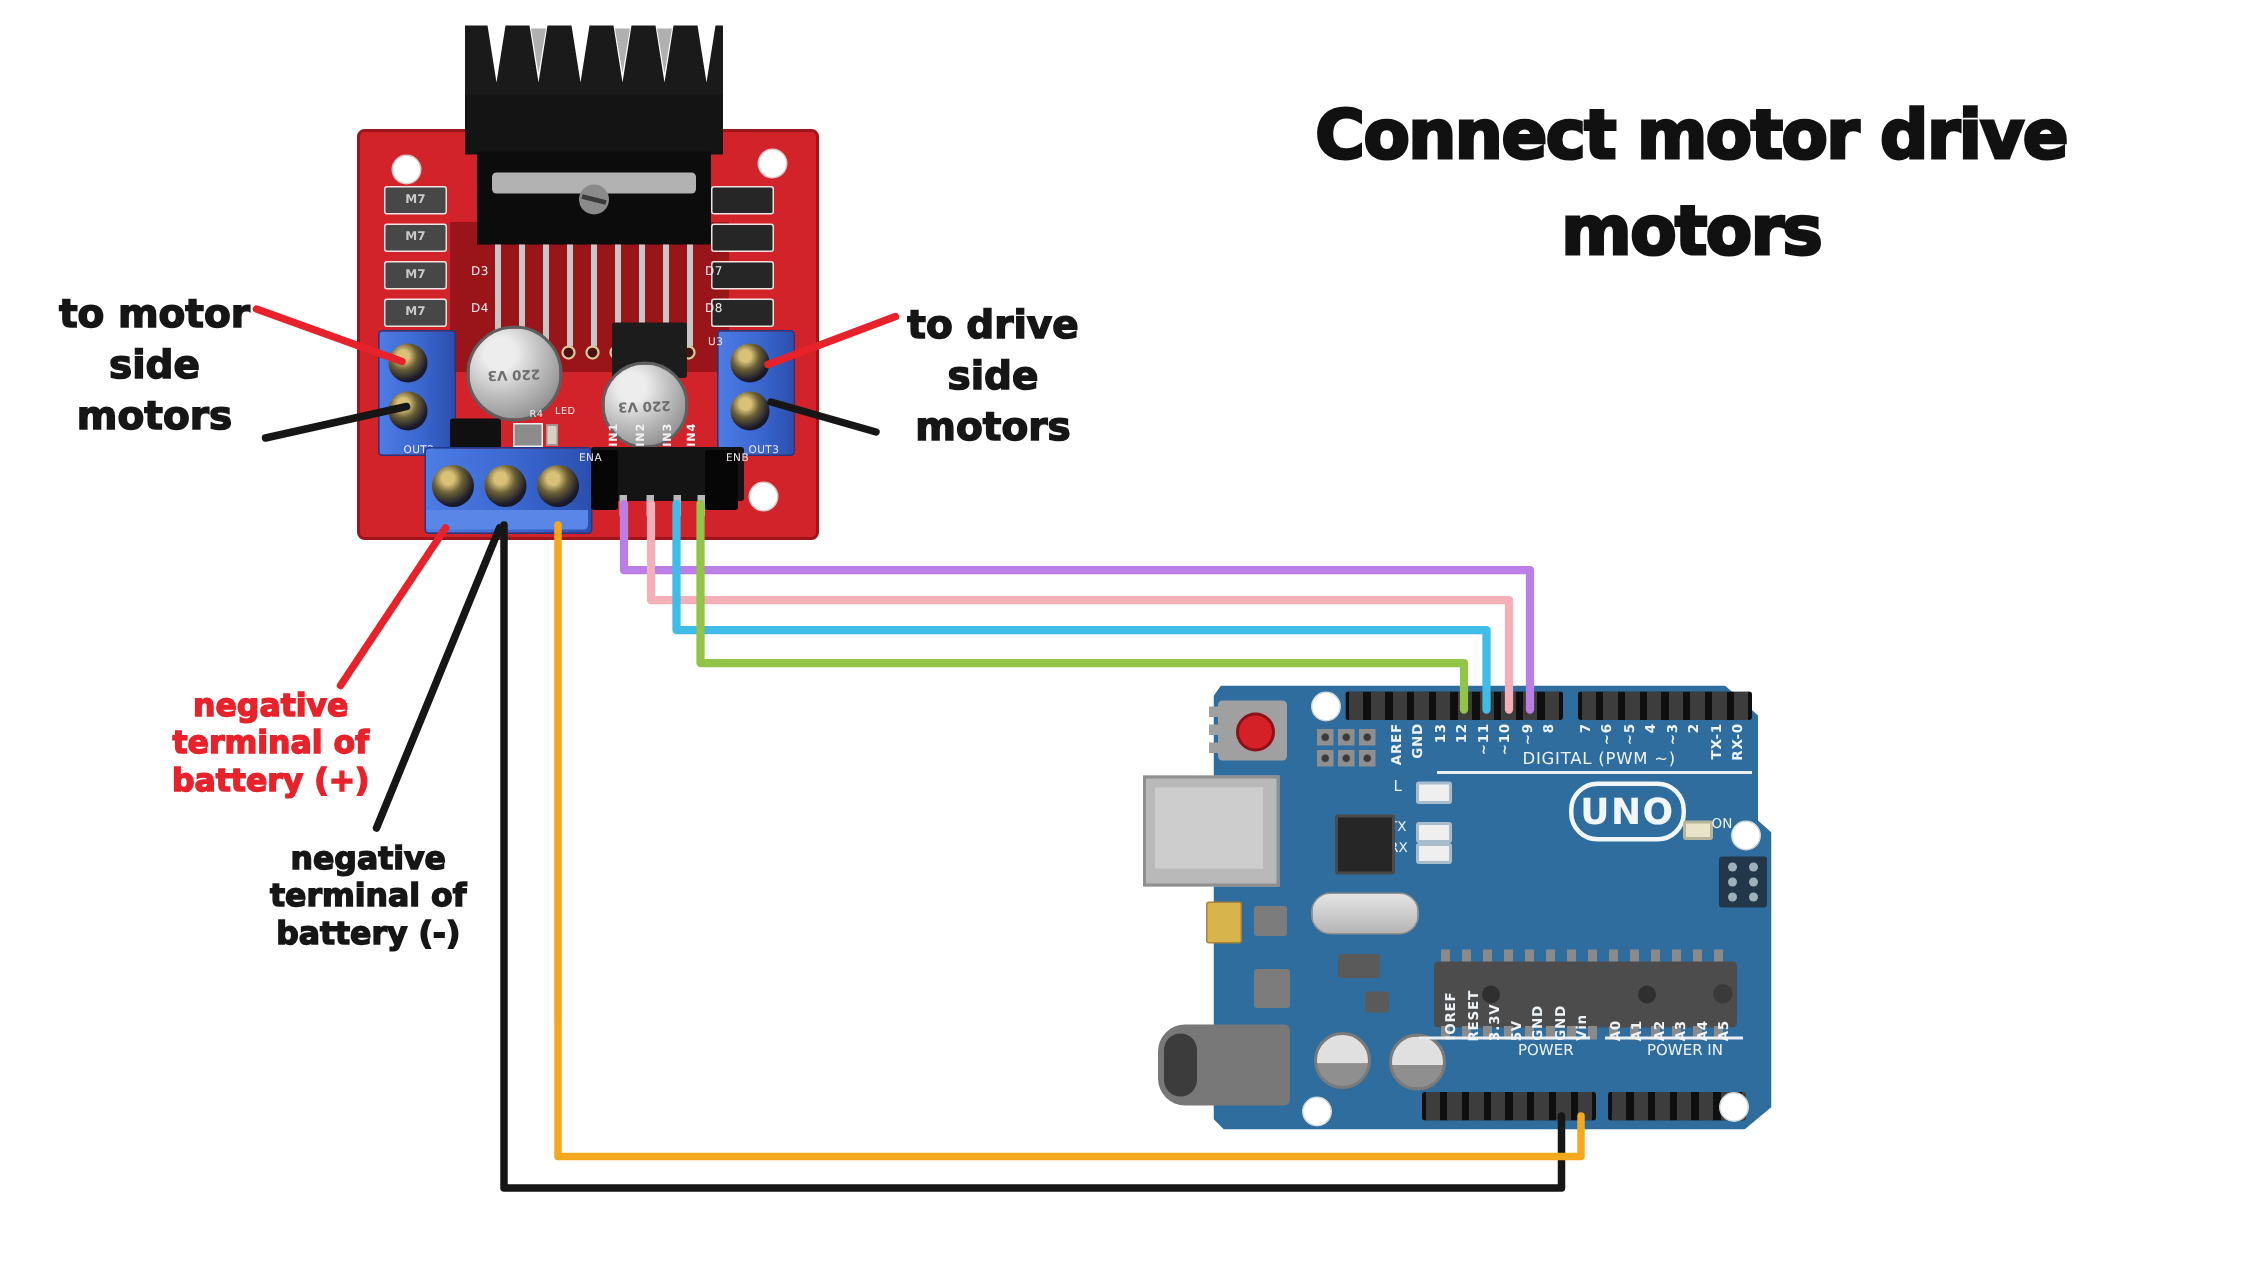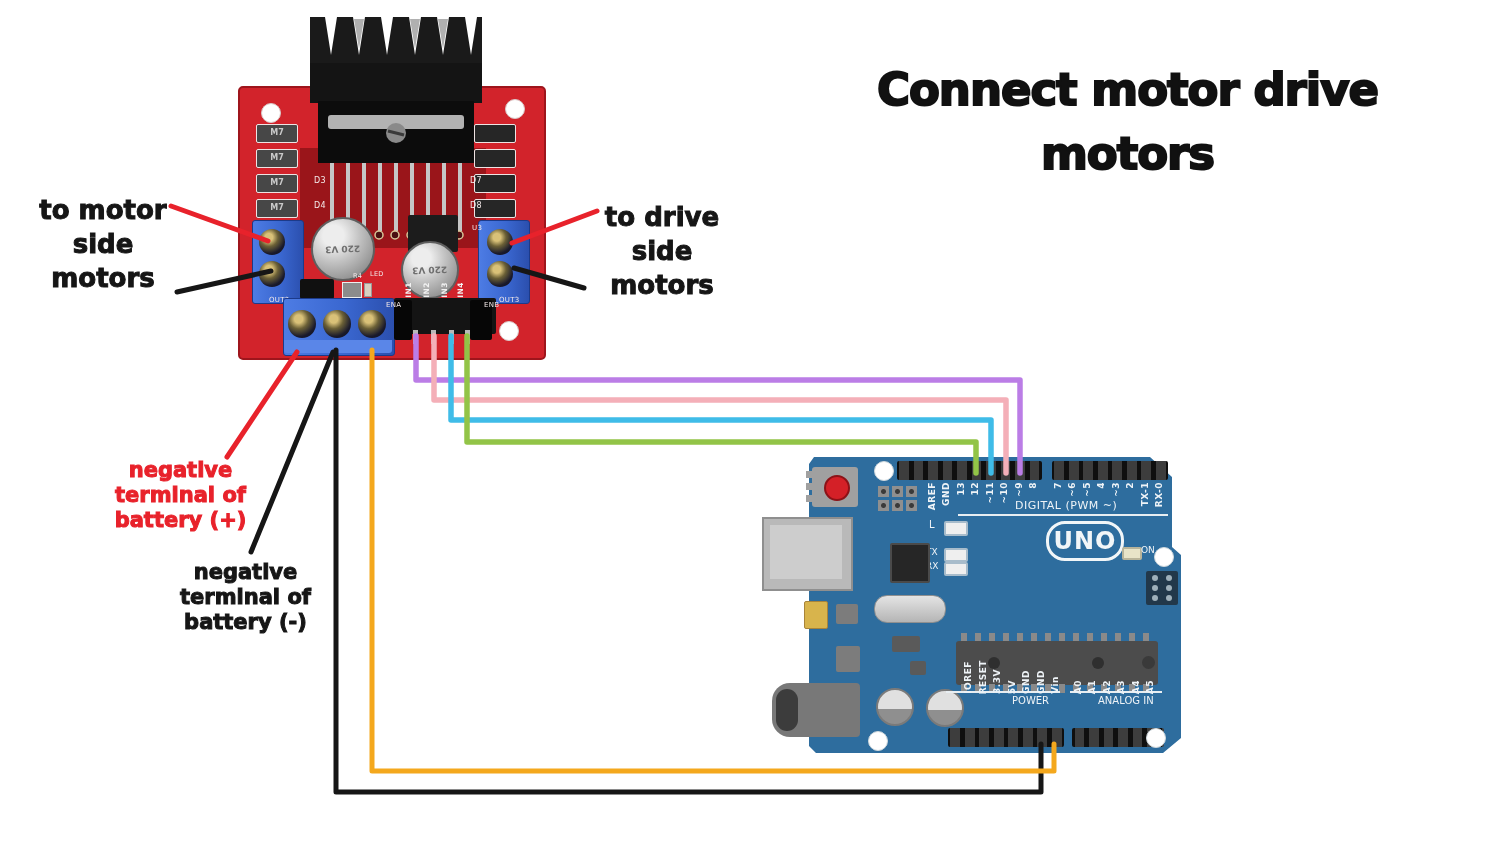--- a/index.html
+++ b/index.html
@@ -229,21 +229,21 @@
   <div class="abs" style="left:988px;top:657px;width:12px;height:12px;border-radius:50%;background:#2f2f2f"></div>
   <div class="abs" style="left:1092px;top:657px;width:12px;height:12px;border-radius:50%;background:#2f2f2f"></div>
   <div class="abs" style="left:1142px;top:656px;width:13px;height:13px;border-radius:50%;background:#3a3a3a"></div>
 
   <div class="abs" style="left:876px;top:688px;width:34px;height:34px;border-radius:50%;background:linear-gradient(#e0e0e0 55%,#8f8f8f 56%);border:2px solid #7a7a7a"></div>
   <div class="abs" style="left:926px;top:689px;width:34px;height:34px;border-radius:50%;background:linear-gradient(#e0e0e0 55%,#8f8f8f 56%);border:2px solid #7a7a7a"></div>
 
   <div class="silkline" style="left:946px;top:691px;width:114px"></div>
   <div class="silkline" style="left:1070px;top:691px;width:92px"></div>
   <span class="hwhite" style="left:1012px;top:695px;font-size:10px">POWER</span>
-  <span class="hwhite" style="left:1098px;top:695px;font-size:10px">ANALOG IN</span>
+  <span class="hwhite" style="left:1098px;top:695px;font-size:10px">POWER IN</span>
   <div class="pinstrip" style="left:948px;top:728px;width:116px"></div>
   <div class="pinstrip" style="left:1072px;top:728px;width:92px"></div>
   <span class="vlabel" style="left:963px;bottom:123px">IOREF</span>
   <span class="vlabel" style="left:978px;bottom:123px">RESET</span>
   <span class="vlabel" style="left:992px;bottom:123px">3.3V</span>
   <span class="vlabel" style="left:1007px;bottom:123px">5V</span>
   <span class="vlabel" style="left:1021px;bottom:123px">GND</span>
   <span class="vlabel" style="left:1036px;bottom:123px">GND</span>
   <span class="vlabel" style="left:1050px;bottom:123px">Vin</span>
   <span class="vlabel" style="left:1073px;bottom:123px">A0</span>

